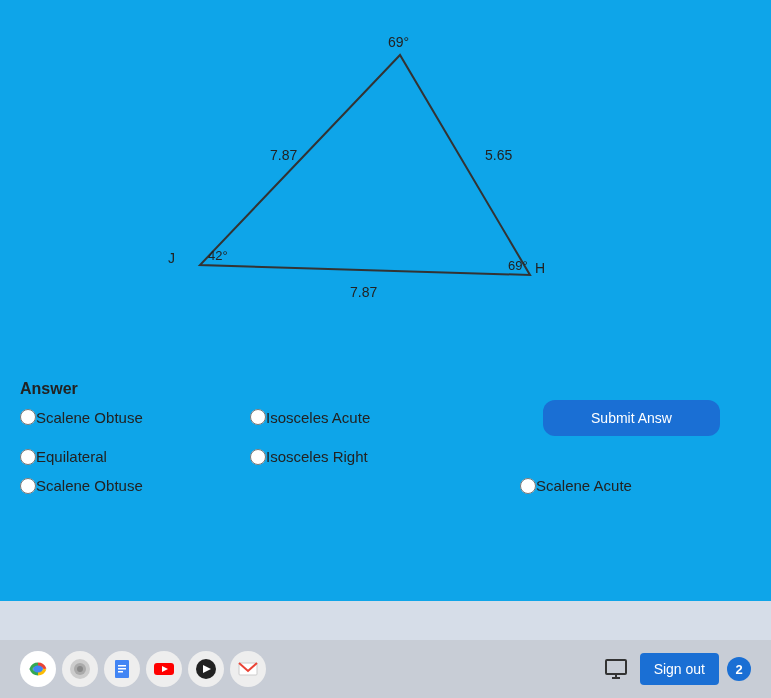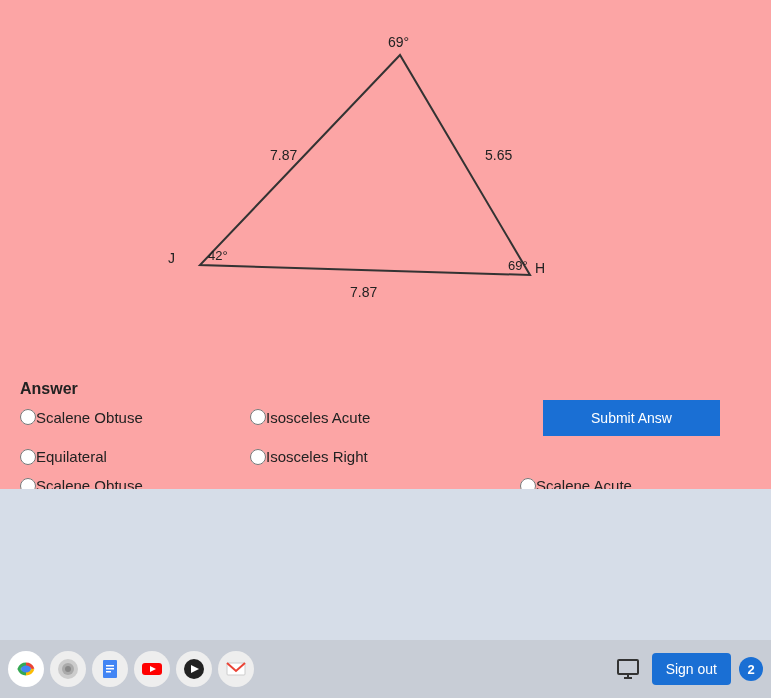--- a/index.html
+++ b/index.html
@@ -7,22 +7,22 @@
       width: 771px;
       height: 698px;
       background: #d6dde8;
       font-family: Arial, sans-serif;
       overflow: hidden;
       position: relative;
     }
 
     .main-content {
       width: 100%;
-      height: 489px;
-      background: #fca5a5;
+      height: 601px;
+      background: #0ea5e9;
       position: relative;
       overflow: hidden;
     }
 
     
     .diagram-area {
       position: absolute;
       top: 20px;
       left: 100px;
       width: 500px;
@@ -69,41 +69,41 @@
       width: 16px;
       height: 16px;
       accent-color: #555;
       cursor: pointer;
     }
 
     .submit-btn {
       background: #1a6fd4;
       color: white;
       border: none;
-      border-radius: 0;
+      border-radius: 12px;
       padding: 10px 16px;
       font-size: 14px;
       cursor: pointer;
       white-space: nowrap;
       align-self: start;
       margin-top: 2px;
       margin-left: 23px;
     }
 
     
     .taskbar {
       position: absolute;
       bottom: 0;
       left: 0;
       width: 100%;
       height: 58px;
       background: #c8cdd6;
       display: flex;
       align-items: center;
-      padding: 0 8px;
+      padding: 0 20px;
       gap: 6px;
     }
 
     .taskbar-icon {
       width: 36px;
       height: 36px;
       border-radius: 50%;
       display: flex;
       align-items: center;
       justify-content: center;

